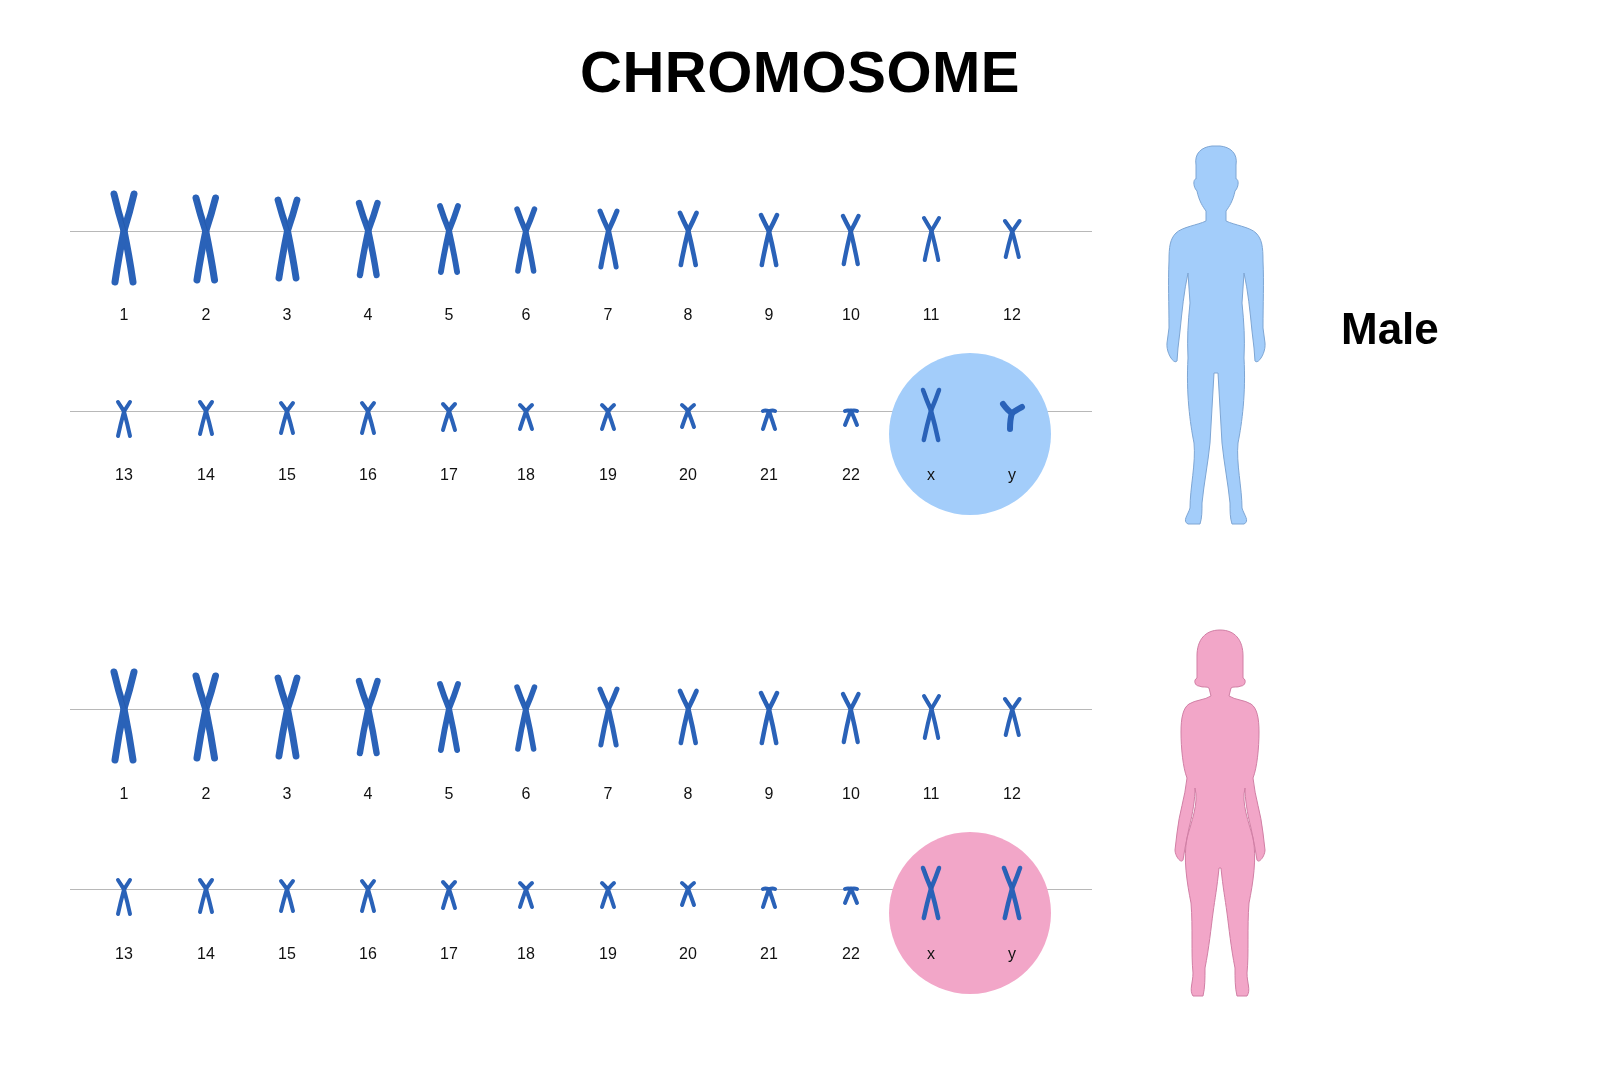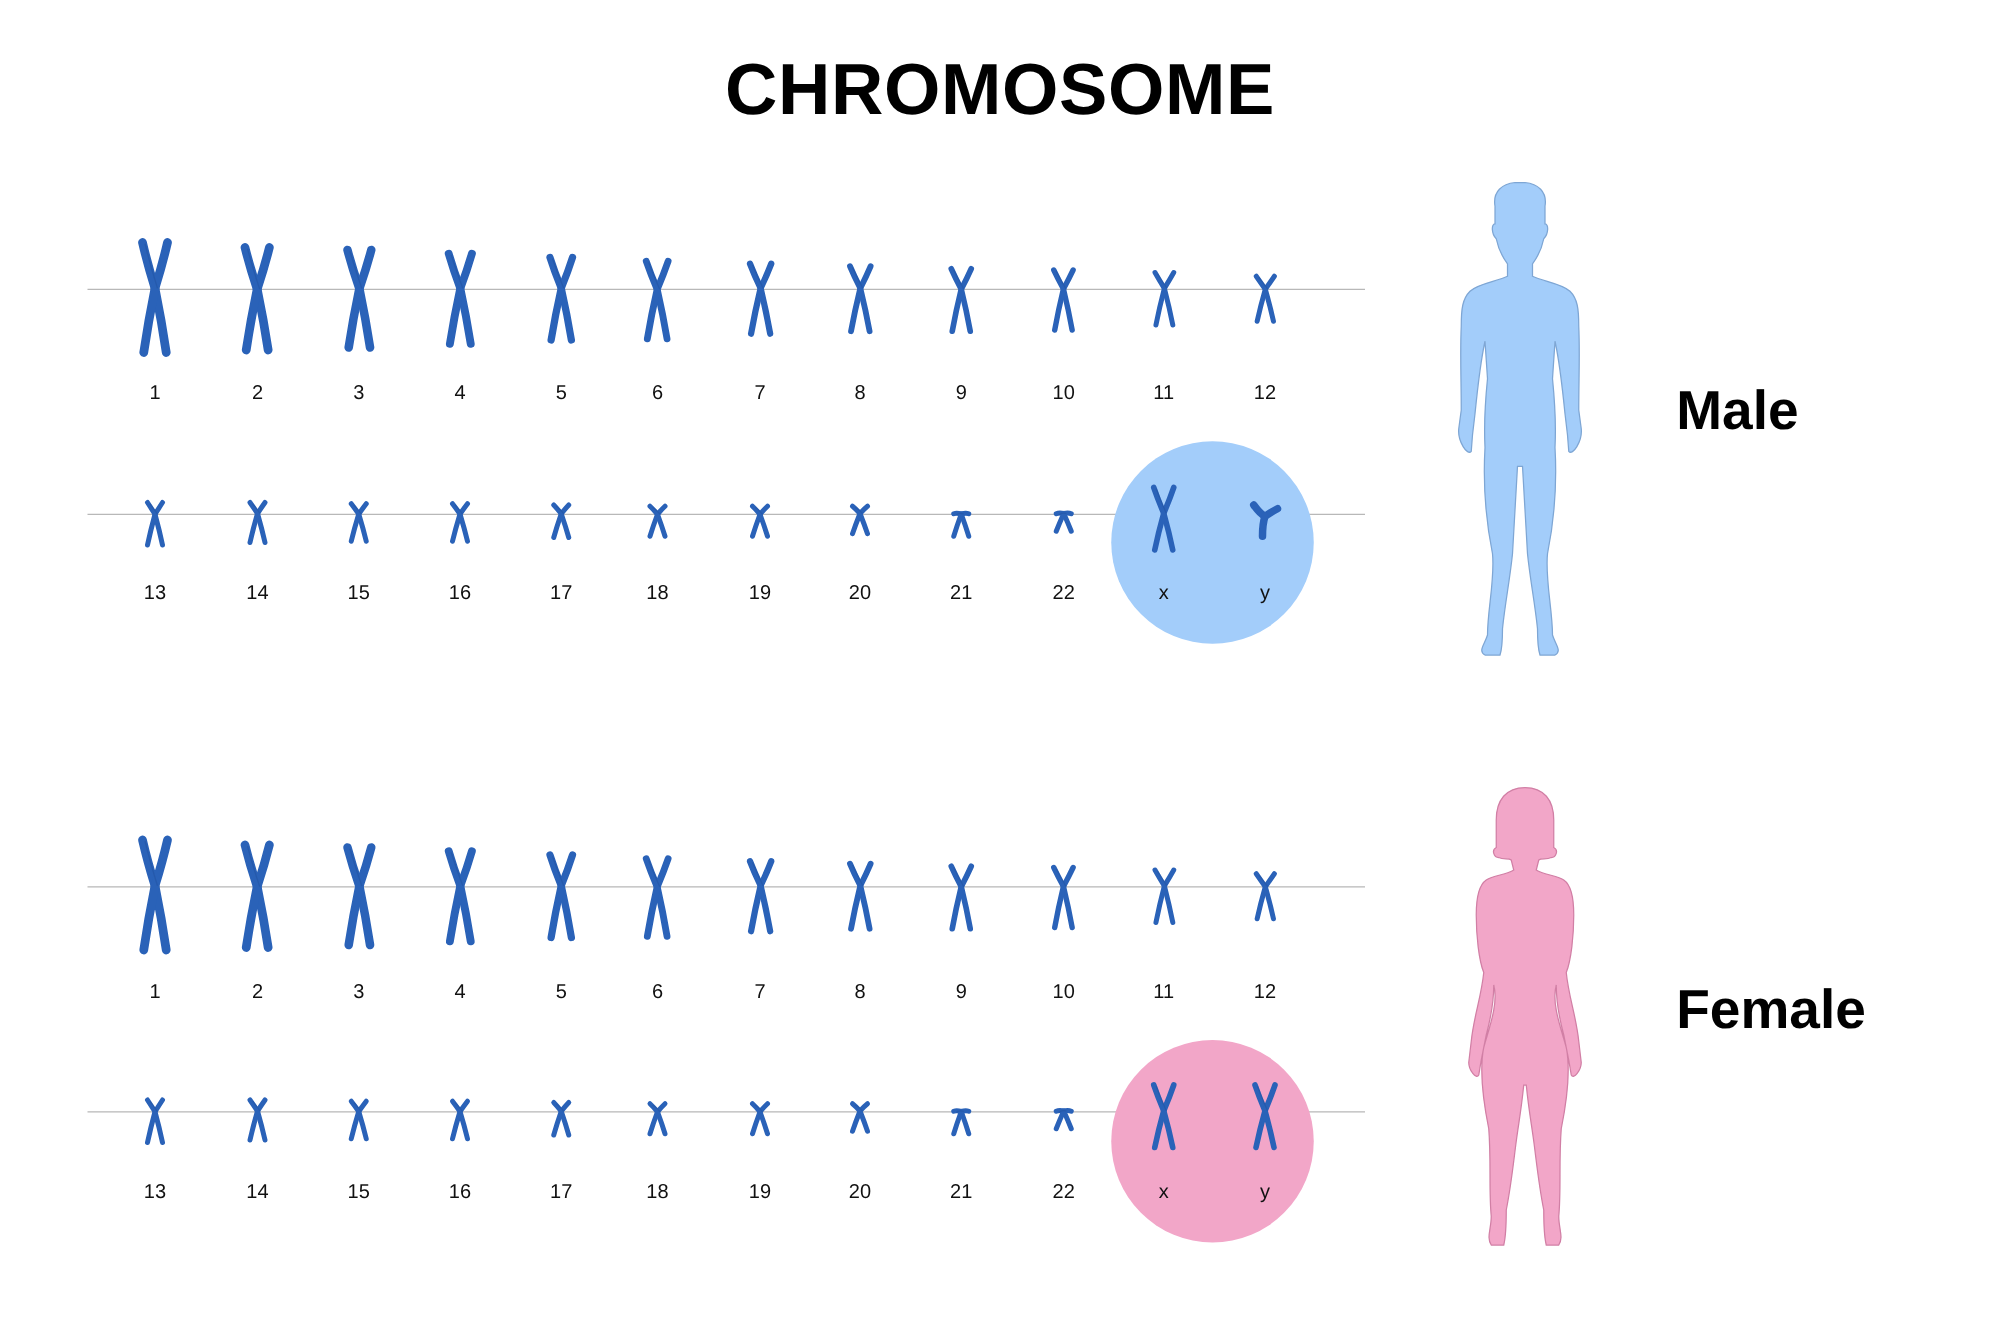--- a/index.html
+++ b/index.html
@@ -515,14 +515,13 @@
       <div class="label" style="left: 688px; top: 945px;">20</div>
       <div class="label" style="left: 769px; top: 945px;">21</div>
       <div class="label" style="left: 851px; top: 945px;">22</div>
       <div class="label" style="left: 931px; top: 945px;">x</div>
       <div class="label" style="left: 1012px; top: 945px;">y</div>
     </div>
 
   <svg class="figure" style="left:1165px;top:628px;" width="110" height="372" viewBox="0 0 110 372">
     <path fill="#f2a6c8" stroke="#d17fa5" stroke-width="1" d="M55 2 C40 2 32 12 32 28 L32 50 C28 52 30 58 34 58 C38 60 42 58 44 60 L46 68 C40 72 30 72 24 76 C18 80 16 90 16 104 C16 120 18 140 22 150 C20 170 14 185 12 205 L10 222 C10 228 16 236 18 232 L20 220 L24 200 C28 185 30 170 30 160 C34 175 26 195 22 210 C18 230 22 255 26 275 C28 300 26 325 28 345 C28 355 24 362 28 368 L38 368 C40 360 40 350 40 340 C44 320 46 300 48 285 C50 270 52 260 54 240 L56 240 C58 260 60 270 62 285 C64 300 66 320 70 340 C70 350 70 360 72 368 L82 368 C86 362 82 355 82 345 C84 325 82 300 84 275 C88 255 92 230 88 210 C84 195 76 175 80 160 C80 170 82 185 86 200 L90 220 L92 232 C94 236 100 228 100 222 L98 205 C96 185 90 170 88 150 C92 140 94 120 94 104 C94 90 92 80 86 76 C80 72 70 72 64 68 L66 60 C68 58 72 60 76 58 C80 58 82 52 78 50 L78 28 C78 12 70 2 55 2 Z"></path>
   </svg>
-  <div class="sex-label" style="left:1341px;top:783px;">Female</div>
 </div>
 
 </body></html>

